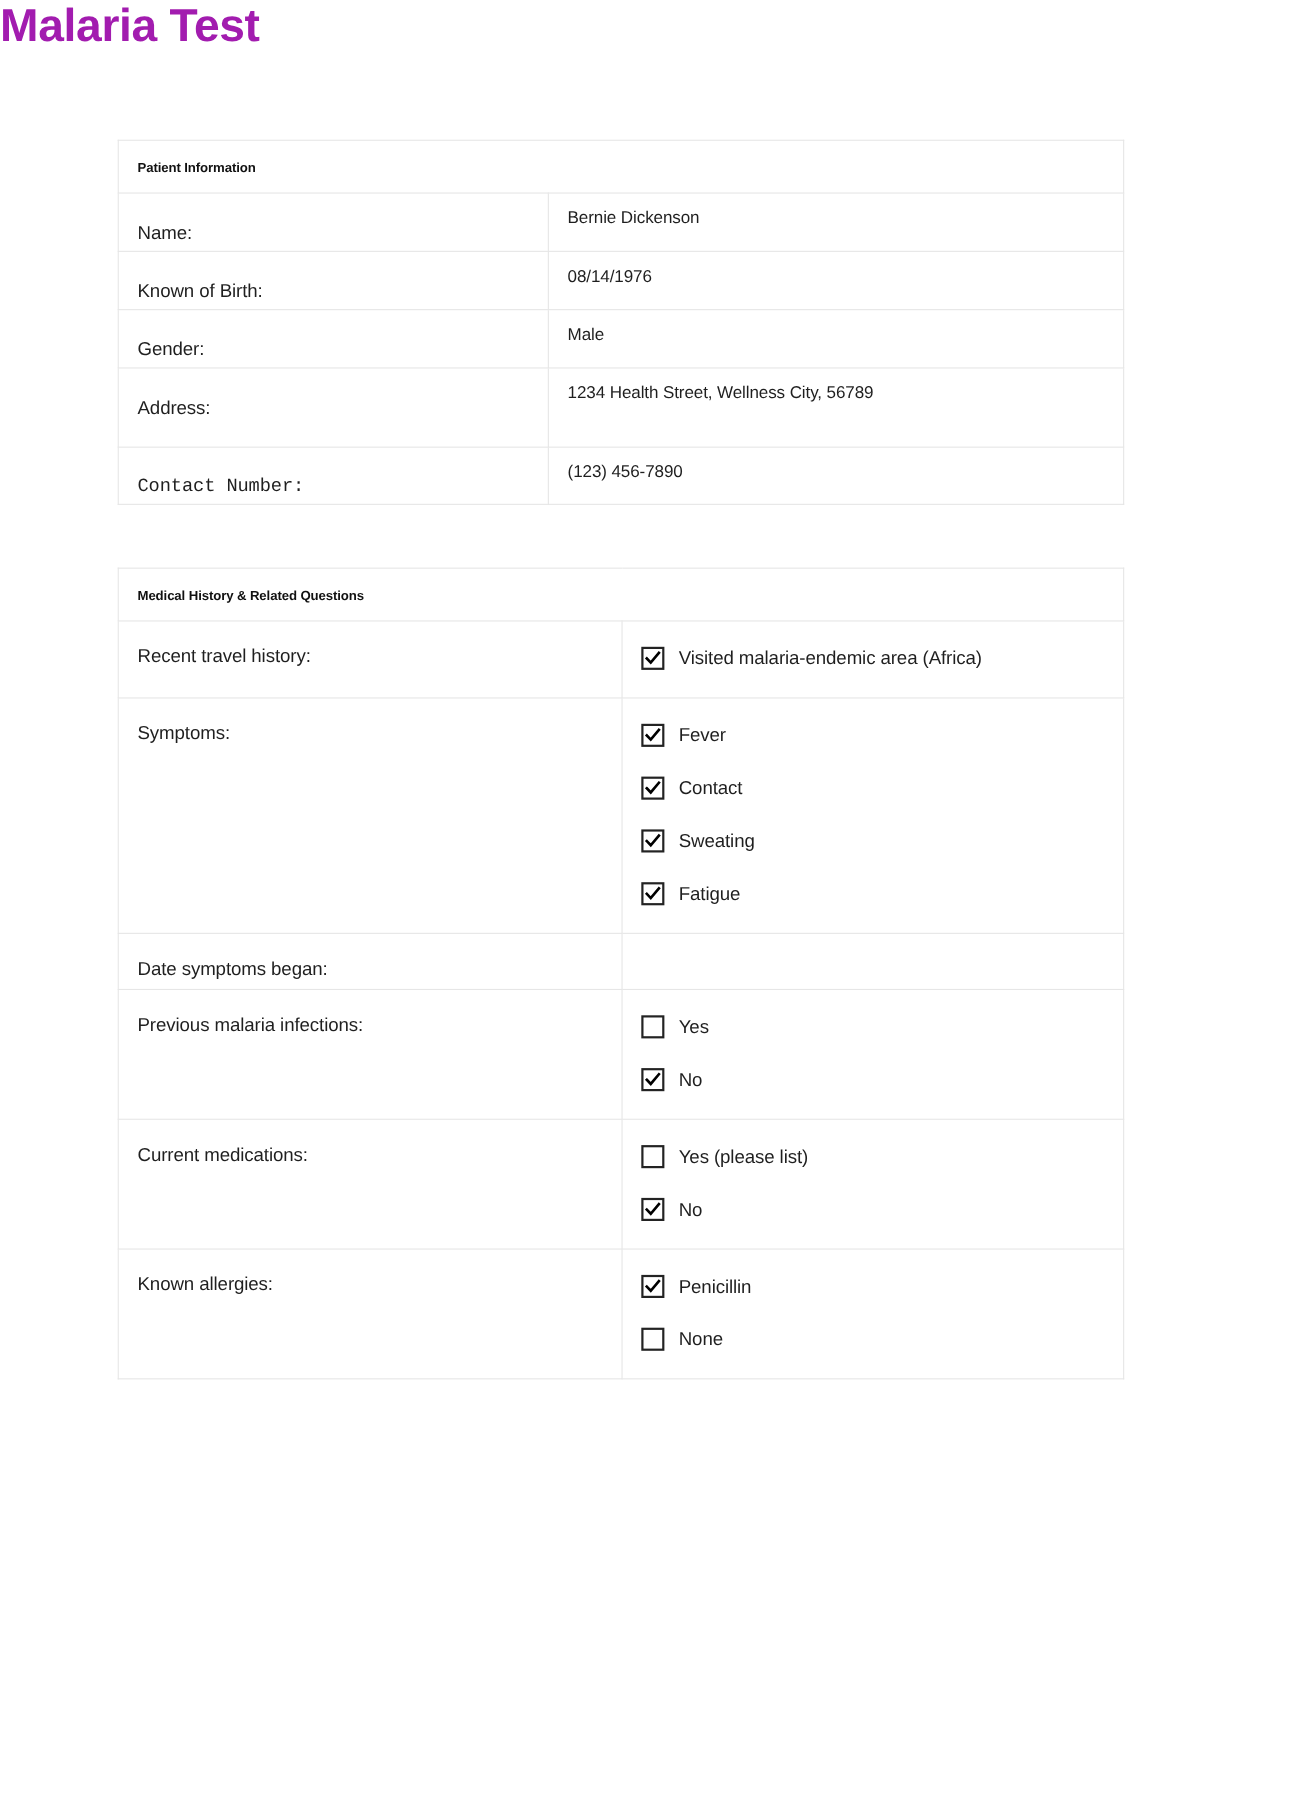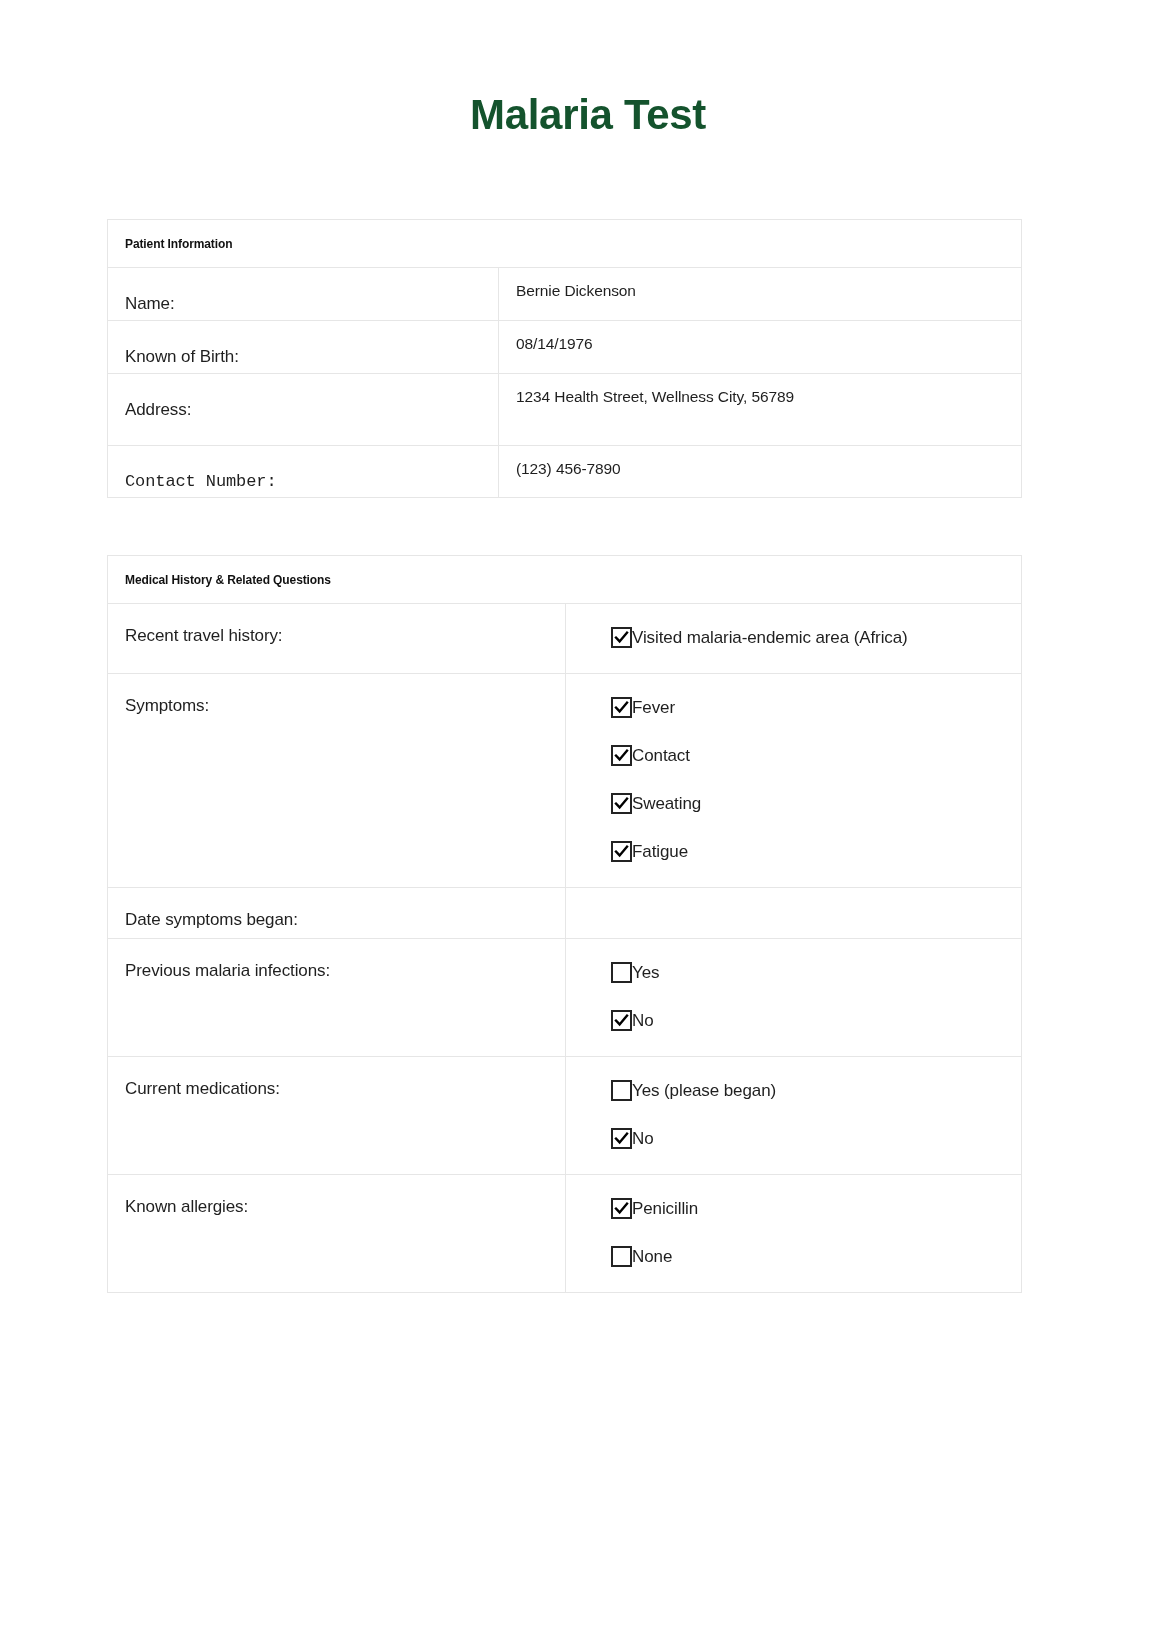--- a/index.html
+++ b/index.html
@@ -19,26 +19,24 @@
   .page {
     position: relative;
     width: 1176px;
     height: 1630px;
     background: #ffffff;
     padding: 0;
   }
 
   
   .doc-title {
-    text-align: center;
     font-size: 42px;
     font-weight: bold;
     letter-spacing: -0.3px;
-    color: #14532d;
-    padding-top: 92px;
+    color: #a21caf;
     line-height: 1.1;
   }
 
   
   .form-table {
     width: 914px;
     margin-left: 107px;
     border-collapse: collapse;
     background: #ffffff;
     table-layout: fixed;
@@ -111,22 +109,22 @@
   }
 
   
   .opt-list {
     padding-top: 9px;
     padding-bottom: 12px;
   }
   .opt {
     display: flex;
     align-items: center;
+    gap: 13px;
     height: 48px;
-    margin-left: 28px;
   }
   .opt-label {
     font-size: 17px;
     color: #1f1f1f;
     letter-spacing: -0.1px;
     line-height: 1;
   }
 
   .checkbox {
     position: relative;
@@ -168,20 +166,24 @@
       <tr class="row-name">
         <td class="label-cell">Name:</td>
         <td class="value-cell">Bernie Dickenson</td>
       </tr>
 
       <tr class="row-dob">
         <td class="label-cell">Known of Birth:</td>
         <td class="value-cell">08/14/1976</td>
       </tr>
 
+      <tr class="row-gender">
+        <td class="label-cell">Gender:</td>
+        <td class="value-cell">Male</td>
+      </tr>
 
       <tr class="row-address">
         <td class="label-cell">Address:</td>
         <td class="value-cell">1234 Health Street, Wellness City, 56789</td>
       </tr>
 
       <tr class="row-contact">
         <td class="label-cell">Contact Number:</td>
         <td class="value-cell">(123) 456-7890</td>
       </tr>
@@ -282,21 +284,21 @@
       </tr>
 
       <tr>
         <td class="label-cell">Current medications:</td>
         <td class="value-cell">
           <div class="opt-list">
             <div class="opt">
               <span class="checkbox unchecked">
                 
               </span>
-              <span class="opt-label">Yes (please began)</span>
+              <span class="opt-label">Yes (please list)</span>
             </div>
             <div class="opt">
               <span class="checkbox">
                 <svg viewBox="0 0 15 15" aria-hidden="true">
                   <path d="M2 7.6 L5.6 11.4 L13 2.6" fill="none" stroke="#000000" stroke-width="2.4" stroke-linecap="square" stroke-linejoin="miter"></path>
                 </svg>
               </span>
               <span class="opt-label">No</span>
             </div>
           </div>

